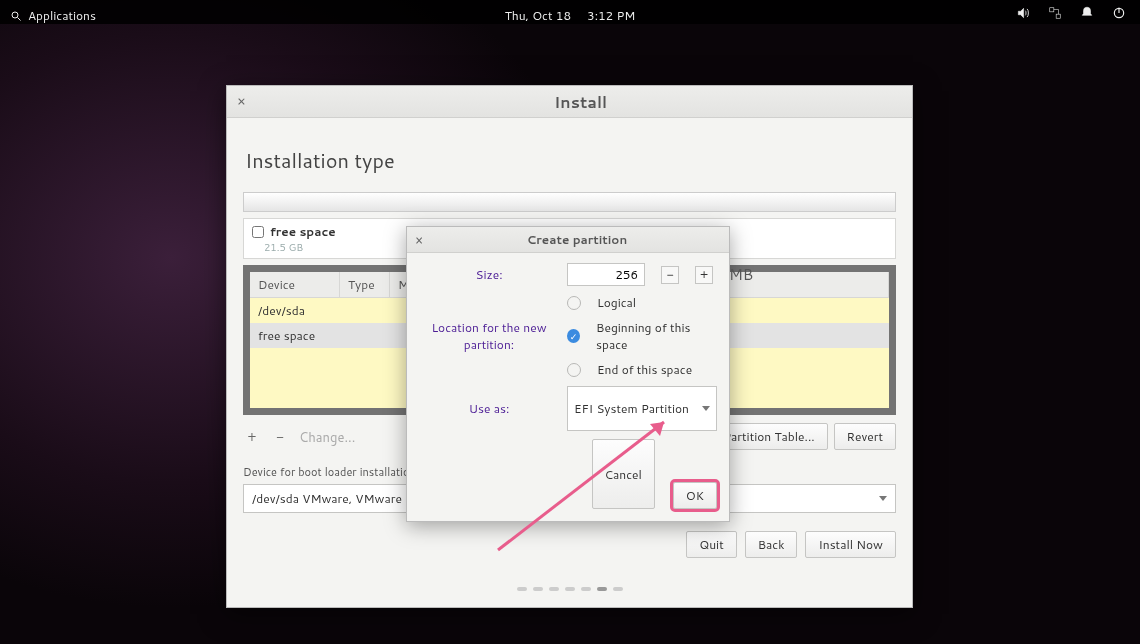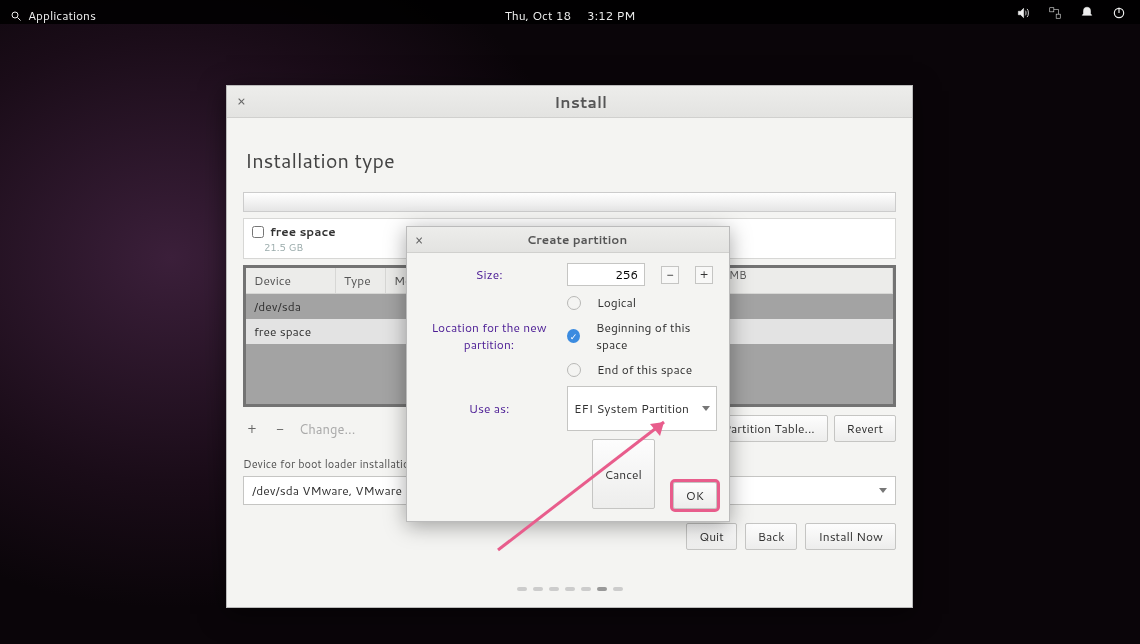--- a/index.html
+++ b/index.html
@@ -26,21 +26,21 @@
 .w-title { margin:0 auto; font-size:16px; color:#555; font-weight:600; }
 .w-body { padding:24px 16px 12px 16px; height:calc(100% - 32px); display:flex; flex-direction:column; }
 .page-title { font-size:20px; color:#444; font-weight:500; margin:4px 0 18px 2px; }
 
 .partbar { height:20px; background:linear-gradient(#fff,#e5e5e5); border:1px solid #ccc; margin-bottom:6px; }
 .freespace-box { border:1px solid #d7d7d5; padding:4px 8px; background:#fff; }
 .fs-row { display:flex; align-items:center; gap:6px; font-size:12px; color:#333; }
 .fs-row input[type=checkbox]{ width:12px; height:12px; }
 .fs-sub { font-size:10px; color:#9aa; margin-left:12px; }
 
-.tbl { margin-top:6px; border:3px solid #737373; font-size:12px; background:#a3a3a3; }
+.tbl { margin-top:6px; border:7px solid #737373; font-size:12px; background:#fef9c3; }
 .tbl-head { display:flex; background:#ececea; border-bottom:1px solid #d7d7d5; }
 .tbl-head div { padding:4px 8px; border-right:1px solid #d7d7d5; color:#555; }
 .col-dev{width:90px}.col-type{width:50px}.col-mp{flex:1}
 .tbl-row { display:flex; padding:4px 8px; color:#333; }
 .tbl-row.sel { background:#e3e3e3; }
 .tbl-body { height:110px; }
 
 .toolbar { display:flex; gap:10px; align-items:center; margin-top:8px; font-size:13px; color:#888; }
 .toolbar .right { margin-left:auto; display:flex; gap:6px; }
 .btn { background:linear-gradient(#fdfdfd,#ededec); border:1px solid #c5c5c3; padding:4px 12px; font-size:12px; color:#333; cursor:pointer; border-radius:2px; }
@@ -64,21 +64,21 @@
 .d-body { padding:10px 12px 12px 12px; font-size:12px; color:#333; }
 .d-row { display:flex; align-items:center; margin-bottom:8px; }
 .d-label { flex:0 0 148px; text-align:center; padding-right:8px; color:#4c1d95; }
 .d-field { flex:1; display:flex; align-items:center; gap:16px; }
 .radio-check { width:14px;height:14px;border-radius:50%; display:inline-flex; align-items:center; justify-content:center; }
 .radio-check.on { background:#3b8be0; }
 .radio-check.on::after{content:"✓"; color:#fff; font-size:9px; line-height:1;}
 .radio-check.off { border:1.5px solid #b8b8b6; }
 .num-input { width:78px; border:1px solid #c5c5c3; padding:2px 6px; text-align:right; font-size:12px; background:#fff; }
 .step { width:18px; height:18px; border:1px solid #c5c5c3; background:#f8f8f7; text-align:center; line-height:15px; font-size:12px; cursor:pointer; }
-.unit { font-size:11px; color:#555; }
+.unit { font-size:15px; color:#555; }
 .select { flex:1; border:1px solid #c5c5c3; background:#fff; padding:13px 6px; display:flex; justify-content:space-between; align-items:center; font-size:12px; }
 .d-actions { display:flex; justify-content:flex-end; gap:18px; margin-top:6px; }
 .ok-highlight { outline:3px solid #e85d8c; box-shadow:0 0 0 1px rgba(232,93,140,.5);margin-top:43px; }
 
 
 .arrow { position:absolute; z-index:11; pointer-events:none; }
 .arrow line { stroke:#e85d8c; stroke-width:3; }
 .arrow polygon { fill:#e85d8c; }
 </style>
 </head>

